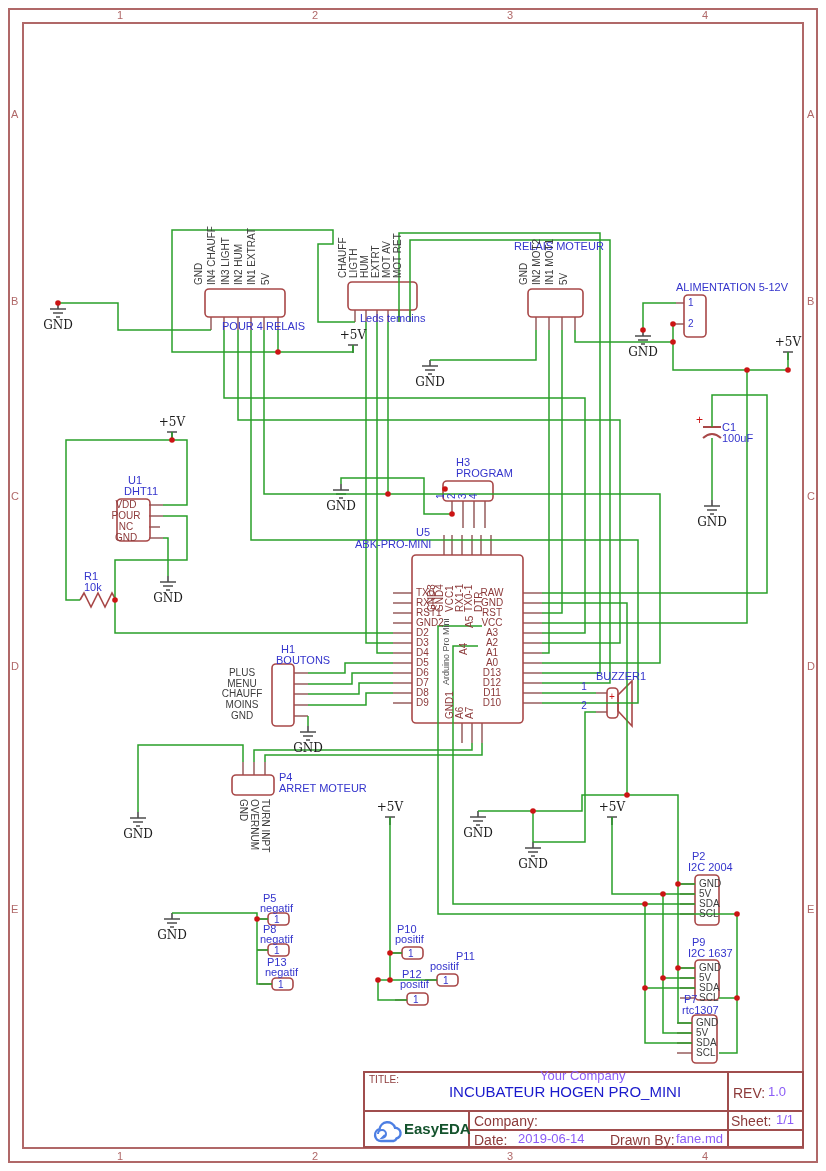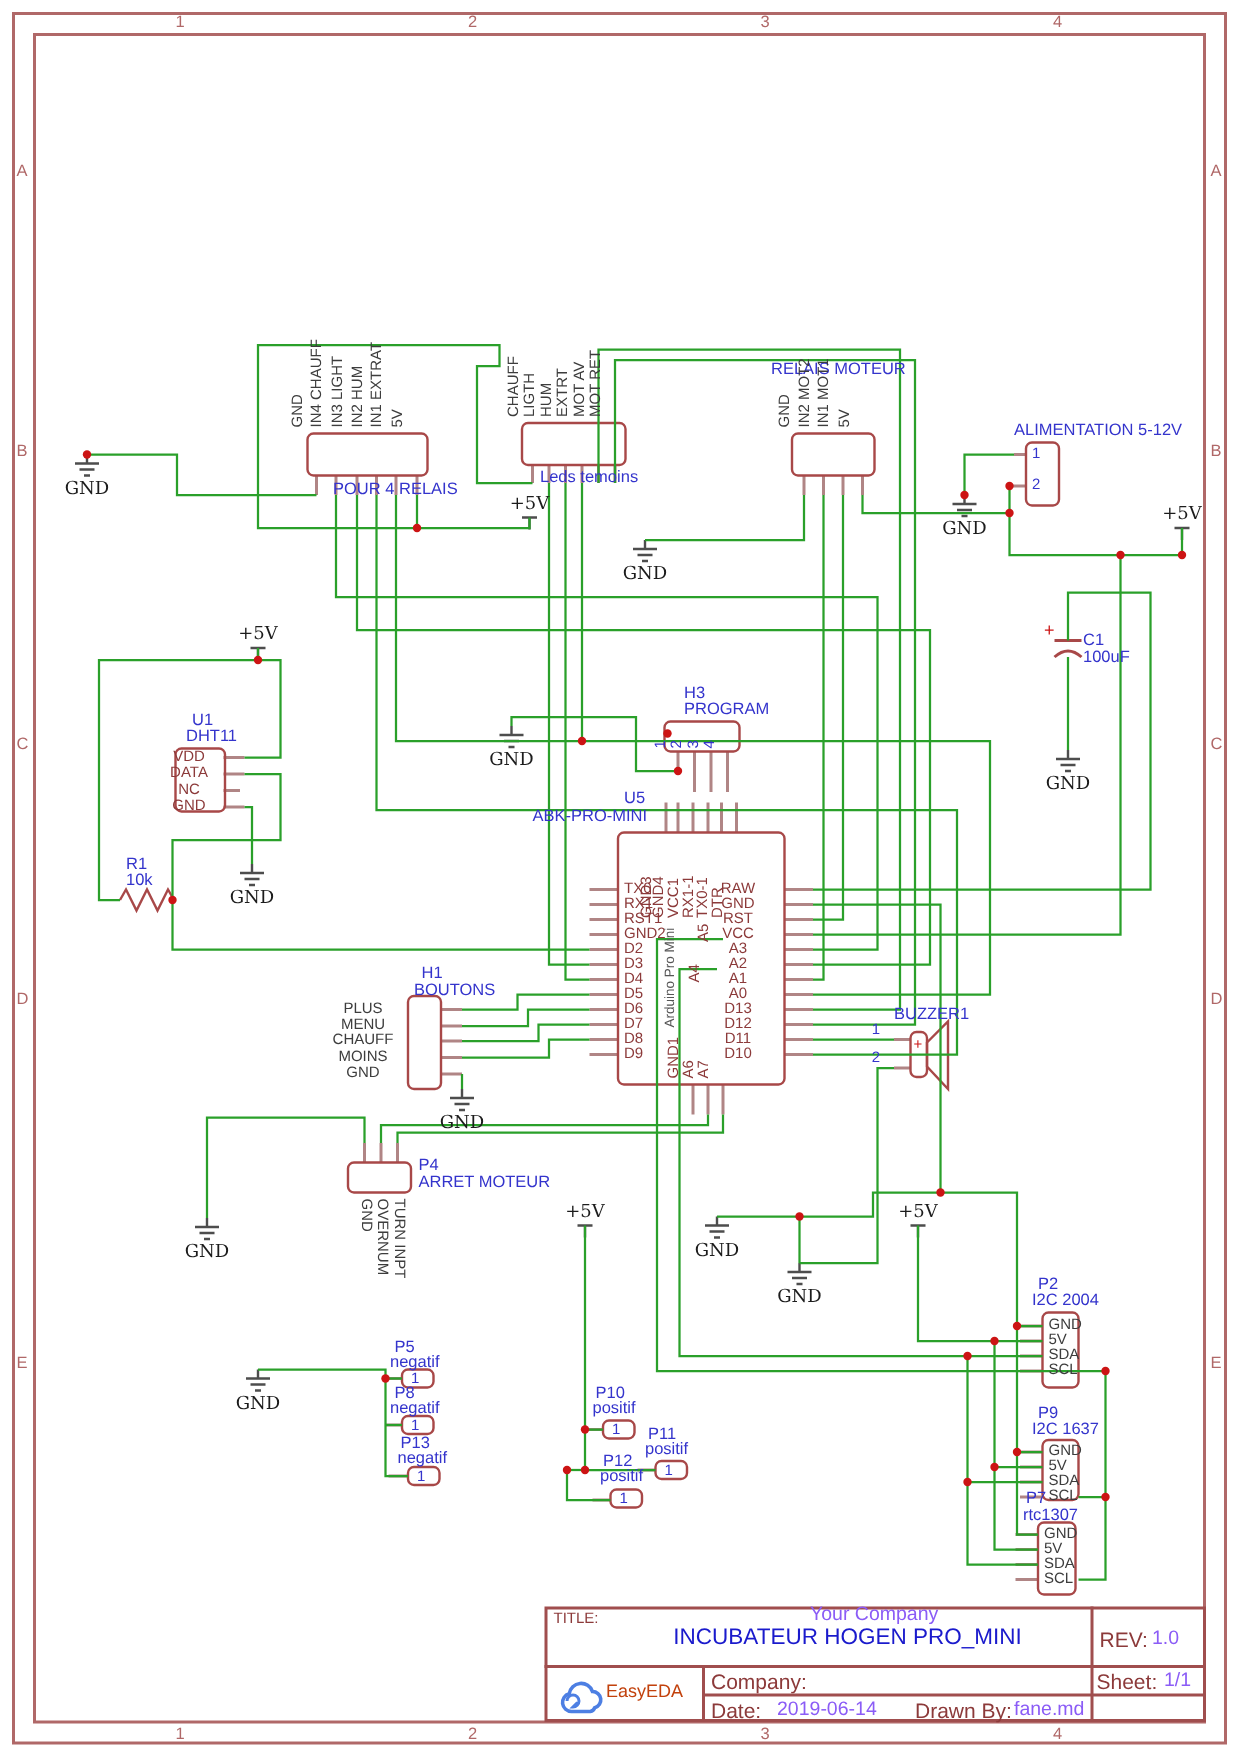--- a/index.html
+++ b/index.html
@@ -17,21 +17,21 @@
   .serif{font-family:"DejaVu Serif",serif;font-size:12px;color:#1c1c1c;text-align:center;width:40px}
   .ra{text-align:center}
   .frame{position:absolute;border:2px solid #b06868}
   .fl{position:absolute;font-size:11px;color:#b06868}
   .tbl{position:absolute;border-left:2px solid #a04e4e}
   .tbh{position:absolute;border-top:2px solid #a04e4e}
   .red{color:#cc1414}
   .title-main{position:absolute;font-size:15px;color:#1a1acc;text-align:center;width:330px;left:400px;top:1083px}
   .tlab{position:absolute;font-size:14px;color:#8c3a3a}
   .tval{position:absolute;font-size:13px;color:#8b5cf6}
-  .logo-txt{position:absolute;font-size:12px;font-weight:normal;color:#c2410c}
+  .logo-txt{position:absolute;font-size:15px;font-weight:bold;color:#14532d}
 </style>
 </head>
 <body>
 
 <div id="canvas">
   <svg id="sch" width="826" height="1171">
       <line x1="211" y1="317" x2="211" y2="330" stroke="#b08585" stroke-width="2"></line>
       <line x1="224" y1="317" x2="224" y2="330" stroke="#b08585" stroke-width="2"></line>
       <line x1="238" y1="317" x2="238" y2="330" stroke="#b08585" stroke-width="2"></line>
       <line x1="251" y1="317" x2="251" y2="330" stroke="#b08585" stroke-width="2"></line>
@@ -290,21 +290,21 @@
   <div class="vl" style="left:556px;top:273px">IN1 MOT1</div>
   <div class="vl" style="left:570px;top:273px">5V</div>
 
   <div class="hl b s11" style="left:676px;top:281px">ALIMENTATION 5-12V</div>
   <div class="hl b" style="left:688px;top:297px">1</div>
   <div class="hl b" style="left:688px;top:318px">2</div>
 
   <div class="hl b s11" style="left:128px;top:474px">U1</div>
   <div class="hl b s11" style="left:124px;top:485px">DHT11</div>
   <div class="hl m ra" style="left:107px;top:499px;width:38px">VDD</div>
-  <div class="hl m ra" style="left:107px;top:510px;width:38px">DATA</div>
+  <div class="hl m ra" style="left:107px;top:510px;width:38px">POUR</div>
   <div class="hl m ra" style="left:107px;top:521px;width:38px">NC</div>
   <div class="hl m ra" style="left:107px;top:532px;width:38px">GND</div>
 
   <div class="hl b s11" style="left:84px;top:570px">R1</div>
   <div class="hl b s11" style="left:84px;top:581px">10k</div>
 
   <div class="hl b s11" style="left:416px;top:526px">U5</div>
   <div class="hl b s11" style="left:355px;top:538px">ABK-PRO-MINI</div>
   <div class="vl m" style="left:438px;top:600px">GND3</div>
   <div class="vl m" style="left:446px;top:600px">GND4</div>
@@ -397,21 +397,21 @@
   <div class="hl b" style="left:274px;top:914px">1</div>
   <div class="hl b s11" style="left:263px;top:923px">P8</div>
   <div class="hl b s11" style="left:260px;top:933px">negatif</div>
   <div class="hl b" style="left:274px;top:945px">1</div>
   <div class="hl b s11" style="left:267px;top:956px">P13</div>
   <div class="hl b s11" style="left:265px;top:966px">negatif</div>
   <div class="hl b" style="left:278px;top:979px">1</div>
   <div class="hl b s11" style="left:397px;top:923px">P10</div>
   <div class="hl b s11" style="left:395px;top:933px">positif</div>
   <div class="hl b" style="left:408px;top:948px">1</div>
-  <div class="hl b s11" style="left:432px;top:950px">P11</div>
+  <div class="hl b s11" style="left:456px;top:950px">P11</div>
   <div class="hl b s11" style="left:430px;top:960px">positif</div>
   <div class="hl b" style="left:443px;top:975px">1</div>
   <div class="hl b s11" style="left:402px;top:968px">P12</div>
   <div class="hl b s11" style="left:400px;top:978px">positif</div>
   <div class="hl b" style="left:413px;top:994px">1</div>
 
   <div class="frame" style="left:363px;top:1071px;width:437px;height:73px;border-color:#a04e4e"></div>
   <div class="tbl" style="left:727px;top:1071px;height:77px"></div>
   <div class="tbh" style="left:363px;top:1110px;width:441px"></div>
   <div class="tbh" style="left:468px;top:1129px;width:336px"></div>

